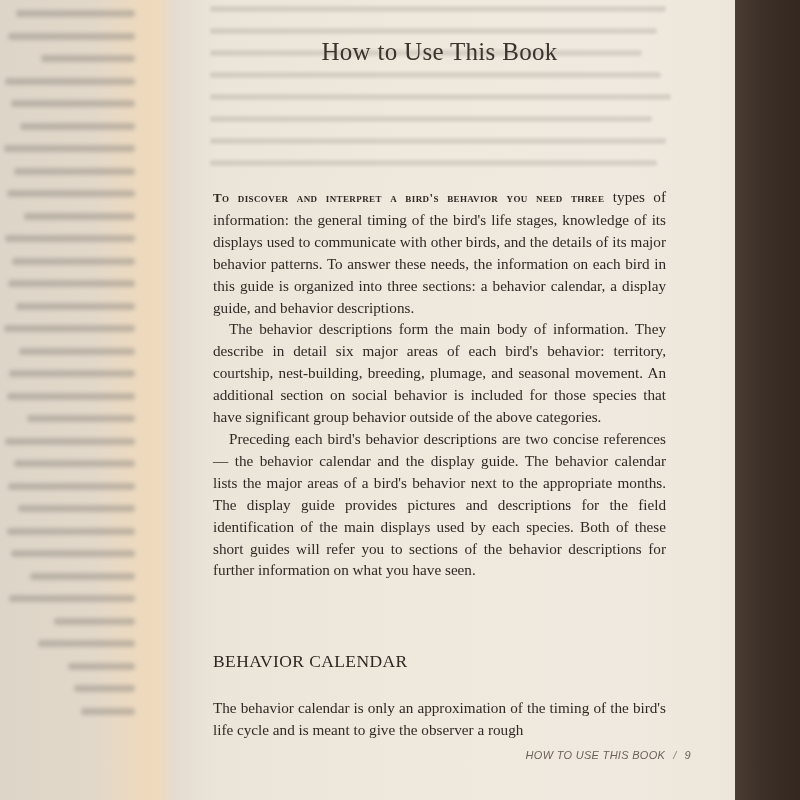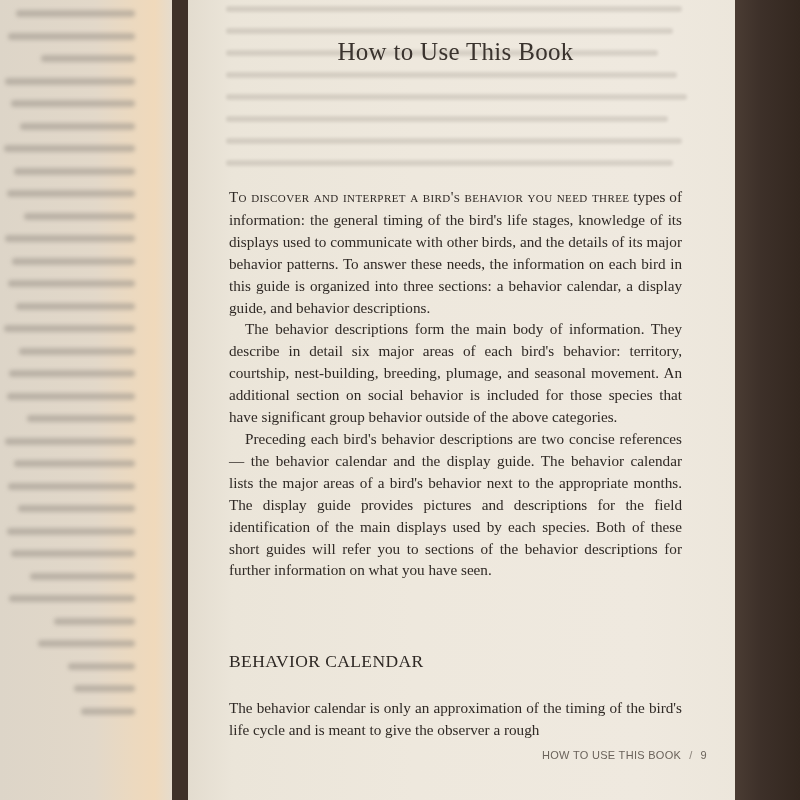--- a/index.html
+++ b/index.html
@@ -18,21 +18,21 @@
     overflow:hidden;
   }
   .left-page .blur-lines {
     position:absolute; left:0; top:10px; width:135px;
     filter:blur(2.2px); opacity:.55;
   }
   .blur-line {
     height:7px; margin:0 0 15.5px 0; background:#9c948a; border-radius:3px;
   }
   .right-page {
-    position:absolute; left:188px; top:0; width:563px; height:800px;
+    position:absolute; left:172px; top:0; width:563px; height:800px;
     background:linear-gradient(90deg,#e3dccf 0%,#ebe5d9 8%,#eee8dd 40%,#efe9df 80%,#ece6db 100%);
     overflow:hidden;
   }
   .bleed {
     position:absolute; left:38px; top:6px; width:470px;
     filter:blur(1.6px); opacity:.18;
   }
   .bleed .blur-line { height:6px; margin-bottom:16px; background:#6f665c; }
   .content {
     position:absolute; left:41px; top:0; width:453px; color:#2e2824;
@@ -41,34 +41,34 @@
     position:absolute; left:0; top:38px; width:453px; text-align:center;
     font-family:"Liberation Serif", serif; font-size:25px; color:#3a332e; letter-spacing:0.3px;
   }
   .body-text {
     position:absolute; left:0; top:186px; width:453px;
     font-family:"Liberation Serif", serif; font-size:15.2px; line-height:21.9px;
     text-align:justify; color:#2f2925;
   }
   .body-text p { margin:0; }
   .body-text p.indent { text-indent:16px;font-family:Liberation Serif, serif; }
-  .smallcaps { font-variant:small-caps; font-weight:normal; letter-spacing:0.4px; font-size:15px; }
+  .smallcaps { font-variant:small-caps; font-weight:bold; letter-spacing:0.4px; font-size:13px; }
   .section-heading {
     position:absolute; left:0; top:651px; width:453px; 
     font-family:"Liberation Serif", serif; font-size:17.5px; color:#2e2824; letter-spacing:0.4px;
   }
   .calendar-text {
     position:absolute; left:0; top:697px; width:453px;
     font-family:"Liberation Serif", serif; font-size:15.2px; line-height:21.9px;
     text-align:justify; color:#2f2925;
   }
   .calendar-text p { margin:0; }
   .footer {
     position:absolute; right:-25px; top:749px;
-    font-family:"Liberation Sans", sans-serif; font-size:11px; 
+    font-family:"Liberation Sans", sans-serif; font-size:11px; font-style:italic;
     color:#6a625a; letter-spacing:0.3px;
   }
   .footer .sep { margin:0 8px; color:#8a827a; }
 </style>
 </head>
 <body>
 
 <div class="left-page">
   <div class="blur-lines">
     <div class="blur-line" style="width:88%;margin-left:12%"></div>

